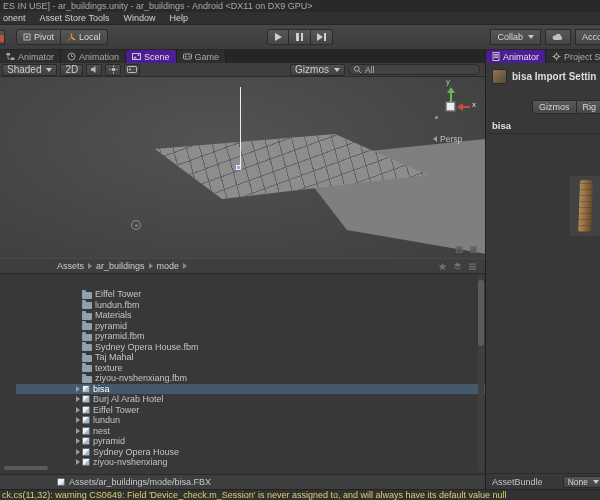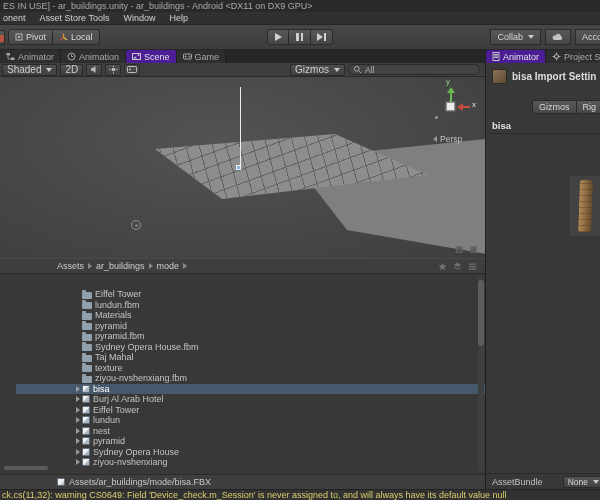--- a/index.html
+++ b/index.html
@@ -14,21 +14,21 @@
   .menu-bar { height:13px; background:#303030; display:flex; align-items:center; border-bottom:1px solid #252525; }
   .menu-item { padding:0 7px; color:#d2d2d2; font-size:9px; line-height:13px; white-space:nowrap; }
   .menu-item:first-child { padding-left:3px; }
 
   .toolbar { position:relative; height:25px; background:linear-gradient(#474747,#3c3c3c); border-bottom:1px solid #262626; }
   .tbtn { display:inline-flex; align-items:center; justify-content:center; gap:3px; height:16px; background:linear-gradient(#585858,#464646); border:1px solid #2a2a2a; color:#d8d8d8; font-size:9px; padding:0 6px; white-space:nowrap; }
   .tool-sliver { position:absolute; left:0; top:5px; width:5px; height:15px; background:linear-gradient(#585858,#464646); border:1px solid #2a2a2a; border-left:none; overflow:hidden; }
   .tool-sliver::after { content:""; position:absolute; left:0; top:4px; width:4px; height:7px; background:#b8543f; }
   .btn-group { position:absolute; left:8px; top:4px; display:flex; }
   .btn-group .tbtn + .tbtn { border-left:none; }
-  .btn-group .tbtn:first-child { border-radius:3px 0 0 3px; }
+  .btn-group .tbtn:first-child { border-radius:3px 0 0 3px;margin-left:8px; }
   .btn-group .tbtn:last-child { border-radius:0 3px 3px 0; }
   .transport { position:absolute; left:50%; top:4px; transform:translateX(-50%); display:flex; }
   .transport .tbtn { width:22px; padding:0; }
   .transport .tbtn + .tbtn { border-left:none; }
   .transport .tbtn:first-child { border-radius:3px 0 0 3px; }
   .transport .tbtn:last-child { border-radius:0 3px 3px 0; }
   .i-play { width:0; height:0; border-left:7px solid #cfcfcf; border-top:4px solid transparent; border-bottom:4px solid transparent; }
   .i-pause { display:flex; gap:2px; }
   .i-pause i { width:2.5px; height:8px; background:#cfcfcf; }
   .i-step { display:flex; align-items:center; gap:1px; }

